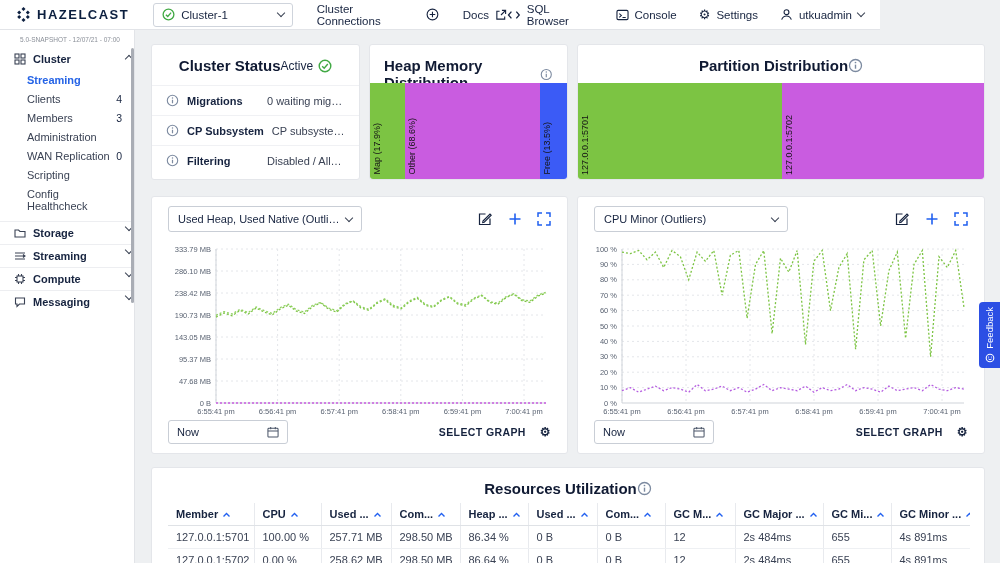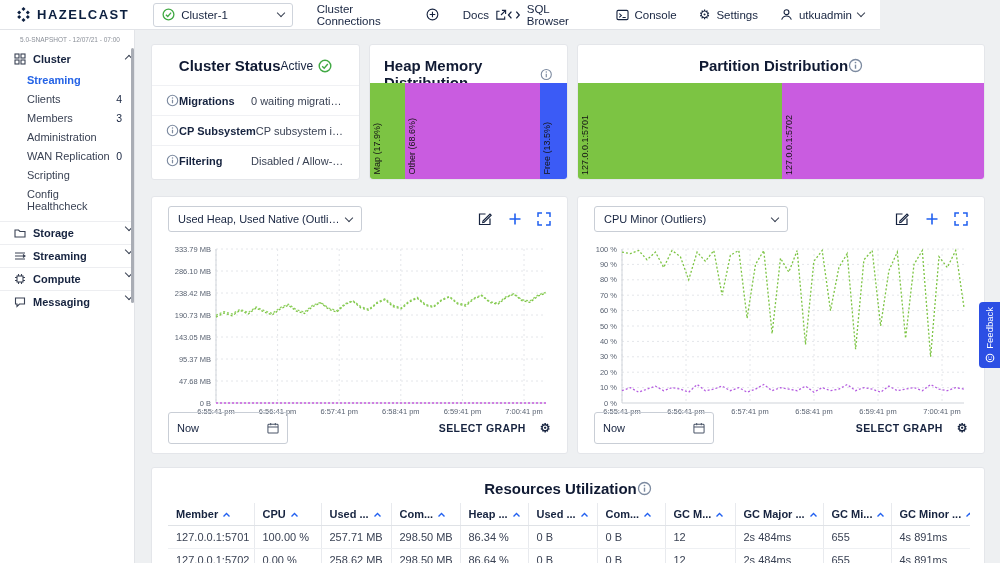--- a/index.html
+++ b/index.html
@@ -41,21 +41,21 @@
 
   
   .card { position:absolute; background:#fff; border:1px solid #e4e6ea; border-radius:3px; }
   .card-head { display:flex; align-items:center; justify-content:center; padding:12px 14px 6px; }
   .card-title { font-size:15px; font-weight:bold; color:#101a33; }
   .info-btn { cursor:pointer; }
 
   #card-status { left:151px; top:44px; width:209px; height:136px; }
   .active-wrap { display:flex; align-items:center; gap:5px; font-size:12px; color:#16233f; }
   .status-rows { position:absolute; left:0; right:0; top:40px; bottom:0; }
-  .status-row { display:flex; align-items:center; padding:8px 14px; border-top:1px solid #f0f1f4; }
+  .status-row { display:flex; align-items:center; gap:8px; padding:8px 14px; border-top:1px solid #f0f1f4; }
   .status-row .s-label { font-weight:bold; font-size:11px; min-width:72px; color:#16233f; }
   .status-row .s-value { font-size:11px; color:#3a4254; flex:1; white-space:nowrap; overflow:hidden; text-overflow:ellipsis; }
 
   #card-heap { left:369px; top:44px; width:199px; height:136px; }
   #card-partition { left:577px; top:44px; width:408px; height:136px; }
   .dist-bar { position:absolute; left:0; right:0; top:38px; bottom:0; display:flex; overflow:hidden;
               border-radius:0 0 3px 3px; }
   .bar-seg { position:relative; height:100%; }
   .seg-label { position:absolute; left:2px; bottom:4px; writing-mode:vertical-rl; transform:rotate(180deg);
                font-size:9px; color:#141414; white-space:nowrap; }
@@ -64,21 +64,21 @@
   #card-chart-left { left:151px; top:196px; width:417px; height:258px; }
   #card-chart-right { left:577px; top:196px; width:408px; height:258px; }
   .chart-toolbar { height:44px; display:flex; align-items:center; padding:0 16px; }
   .graph-select { width:194px; height:26px; border:1px solid #c9ced6; border-radius:3px; display:flex;
                   align-items:center; padding:0 9px; font-size:11px; color:#16233f; cursor:pointer; }
   .graph-select .grow { flex:1; white-space:nowrap; overflow:hidden; text-overflow:ellipsis; margin-right:6px; }
   .toolbar-icons { margin-left:auto; display:flex; align-items:center; gap:15px; }
   .chart-svg { margin-left:8px; }
   .chart-footer { position:absolute; left:16px; right:16px; bottom:9px; display:flex; align-items:center;
                   justify-content:space-between; }
-  .time-input { width:120px; height:32px; border:1px solid #c9ced6; border-radius:3px; display:flex;
+  .time-input { width:120px; height:24px; border:1px solid #c9ced6; border-radius:3px; display:flex;
                 align-items:center; padding:0 8px; font-size:11px; color:#16233f; cursor:pointer; }
   .time-input .grow { flex:1; }
   .select-graph { display:flex; align-items:center; gap:14px; font-size:10.5px; font-weight:bold;
                   letter-spacing:0.4px; color:#16233f; cursor:pointer; }
 
   
   #card-table { left:151px; top:467px; width:834px; height:120px; }
   .res-table-wrap { margin:0 16px; }
   table.res { border-collapse:collapse; table-layout:fixed; width:802px; font-size:11px; }
   table.res th { text-align:left; font-weight:bold; color:#16233f; padding:5px 8px; border-bottom:1px solid #dfe2e6;

